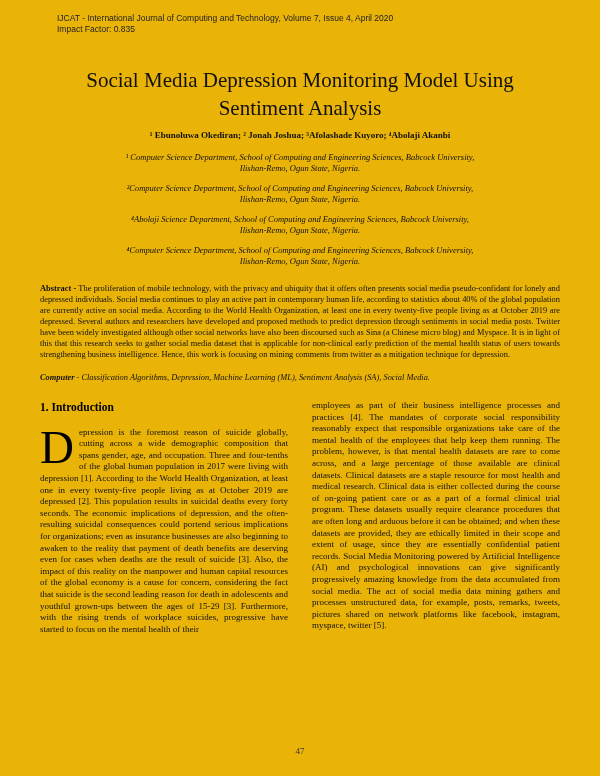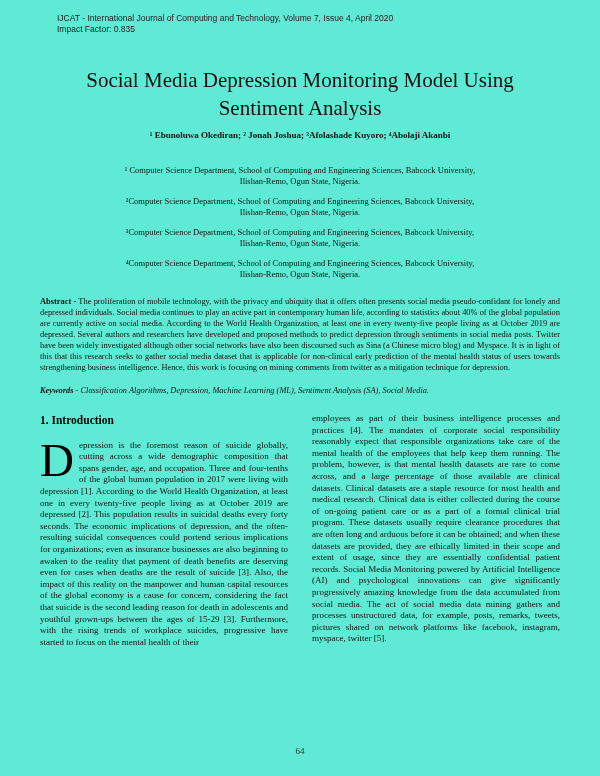--- a/index.html
+++ b/index.html
@@ -1,20 +1,20 @@
 <!DOCTYPE html>
 <html><head>
 <meta charset="utf-8">
 <style>
   html,body{margin:0;padding:0;background:#ffffff;}
   .page{
     position:relative;
     width:600px;height:776px;
     margin:0 auto;
-    background:#5eead4;
+    background:#eab308;
     color:#1a1a1a;
     overflow:hidden;
     font-family:"Liberation Serif","DejaVu Serif",serif;
   }
   
   .journal-header{
     padding:13px 0 0 57px;
     font-family:"Liberation Sans","DejaVu Sans",sans-serif;
     font-size:8.5px;
     line-height:11px;
@@ -32,21 +32,21 @@
   }
   
   .authors-line{
     margin-top:5px;
     text-align:center;
     font-size:9px;
     font-weight:bold;
     color:#111;
   }
   
-  .affiliations{margin-top:25px;}
+  .affiliations{margin-top:12px;font-style:italic;}
   .affiliation{
     margin-top:10px;
     text-align:center;
     font-size:8.5px;
     line-height:10.5px;
     color:#111;
   }
   .affiliation:first-child{margin-top:0;}
   
   .abstract{
@@ -122,38 +122,38 @@
   <div class="affiliations">
     <div class="affiliation">
       <div>¹ Computer Science Department, School of Computing and Engineering Sciences, Babcock University,</div>
       <div>Ilishan-Remo, Ogun State, Nigeria.</div>
     </div>
     <div class="affiliation">
       <div>²Computer Science Department, School of Computing and Engineering Sciences, Babcock University,</div>
       <div>Ilishan-Remo, Ogun State, Nigeria.</div>
     </div>
     <div class="affiliation">
-      <div>³Computer Science Department, School of Computing and Engineering Sciences, Babcock University,</div>
+      <div>⁴Abolaji Science Department, School of Computing and Engineering Sciences, Babcock University,</div>
       <div>Ilishan-Remo, Ogun State, Nigeria.</div>
     </div>
     <div class="affiliation">
       <div>⁴Computer Science Department, School of Computing and Engineering Sciences, Babcock University,</div>
       <div>Ilishan-Remo, Ogun State, Nigeria.</div>
     </div>
   </div>
 
   <p class="abstract"><span class="lead">Abstract -</span> <span>The proliferation of mobile technology, with the privacy and ubiquity that it offers often presents social media pseudo-confidant for lonely and depressed individuals. Social media continues to play an active part in contemporary human life, according to statistics about 40% of the global population are currently active on social media.  According to the World Health Organization, at least one in every twenty-five people living as at October 2019 are depressed. Several authors and researchers have developed and proposed methods to predict depression through sentiments in social media posts. Twitter have been widely investigated although other social networks have also been discoursed such as Sina (a Chinese micro blog) and Myspace.  It is in light of this that this research seeks to gather social media dataset that is applicable for non-clinical early prediction of the mental health status of users towards strengthening business intelligence. Hence, this work is focusing on mining comments from twitter as a mitigation technique for depression.</span></p>
 
-  <p class="keywords"><span class="lead">Keywords -</span> <span>Classification Algorithms, Depression, Machine Learning (ML), Sentiment Analysis (SA), Social Media.</span></p>
+  <p class="keywords"><span class="lead">Computer -</span> <span>Classification Algorithms, Depression, Machine Learning (ML), Sentiment Analysis (SA), Social Media.</span></p>
 
   <div class="columns">
     <div class="col">
       <h2 class="section-heading">1. Introduction</h2>
       <p style="margin:0"><span class="dropcap">D</span><span>epression is the foremost reason of suicide globally, cutting across a wide demographic composition that spans gender, age, and occupation. Three and four-tenths of the global human population in 2017 were living with depression [1]. According to the World Health Organization, at least one in every twenty-five people living as at October 2019 are depressed [2]. This population results in suicidal deaths every forty seconds. The economic implications of depression, and the often-resulting suicidal consequences could portend serious implications for organizations; even as insurance businesses are also beginning to awaken to the reality that payment of death benefits are deserving even for cases when deaths are the result of suicide [3]. Also, the impact of this reality on the manpower and human capital resources of the global economy is a cause for concern, considering the fact that suicide is the second leading reason for death in adolescents and youthful grown-ups between the ages of 15-29 [3]. Furthermore, with the rising trends of workplace suicides, progressive have started to focus on the mental health of their</span></p>
     </div>
     <div class="col">
       <p style="margin:0">employees as part of their business intelligence processes and practices [4]. The mandates of corporate social responsibility reasonably expect that responsible organizations take care of the mental health of the employees that help keep them running. The problem, however, is that mental health datasets are rare to come across, and a large percentage of those available are clinical datasets. Clinical datasets are a staple resource for most health and medical research. Clinical data is either collected during the course of on-going patient care or as a part of a formal clinical trial program. These datasets usually require clearance procedures that are often long and arduous before it can be obtained; and when these datasets are provided, they are ethically limited in their scope and extent of usage, since they are essentially confidential patient records. Social Media Monitoring powered by Artificial Intelligence (AI) and psychological innovations can give significantly progressively amazing knowledge from the data accumulated from social media. The act of social media data mining gathers and processes unstructured data, for example, posts, remarks, tweets, pictures shared on network platforms like facebook, instagram, myspace, twitter [5].</p>
     </div>
   </div>
 
-  <div class="page-number">64</div>
+  <div class="page-number">47</div>
 
 </div>
 
 </body></html>

